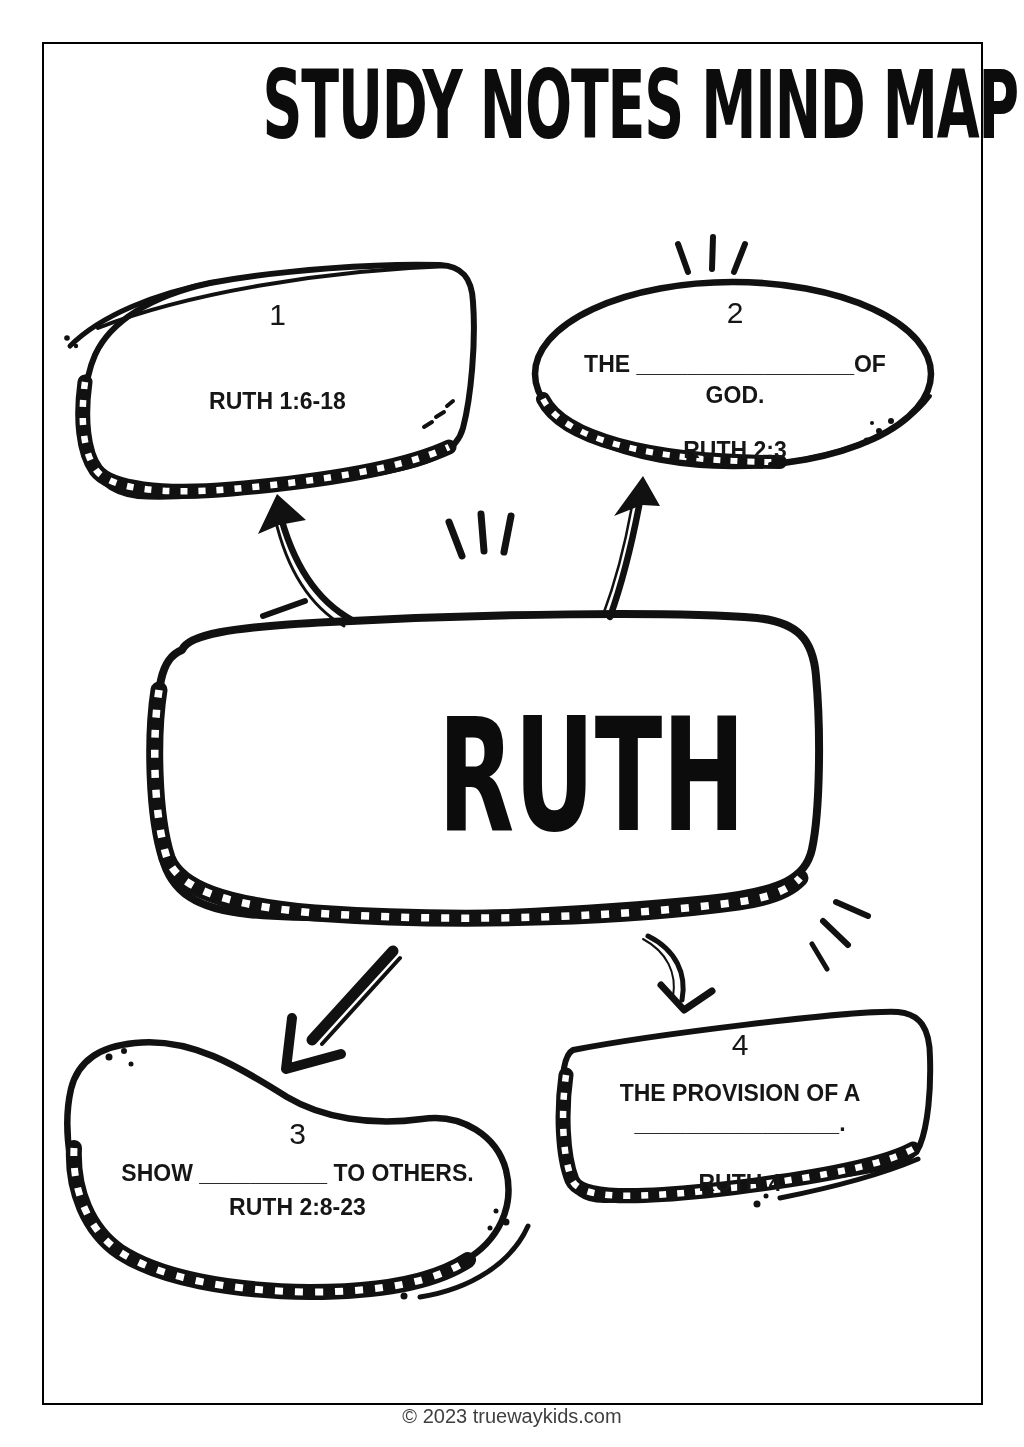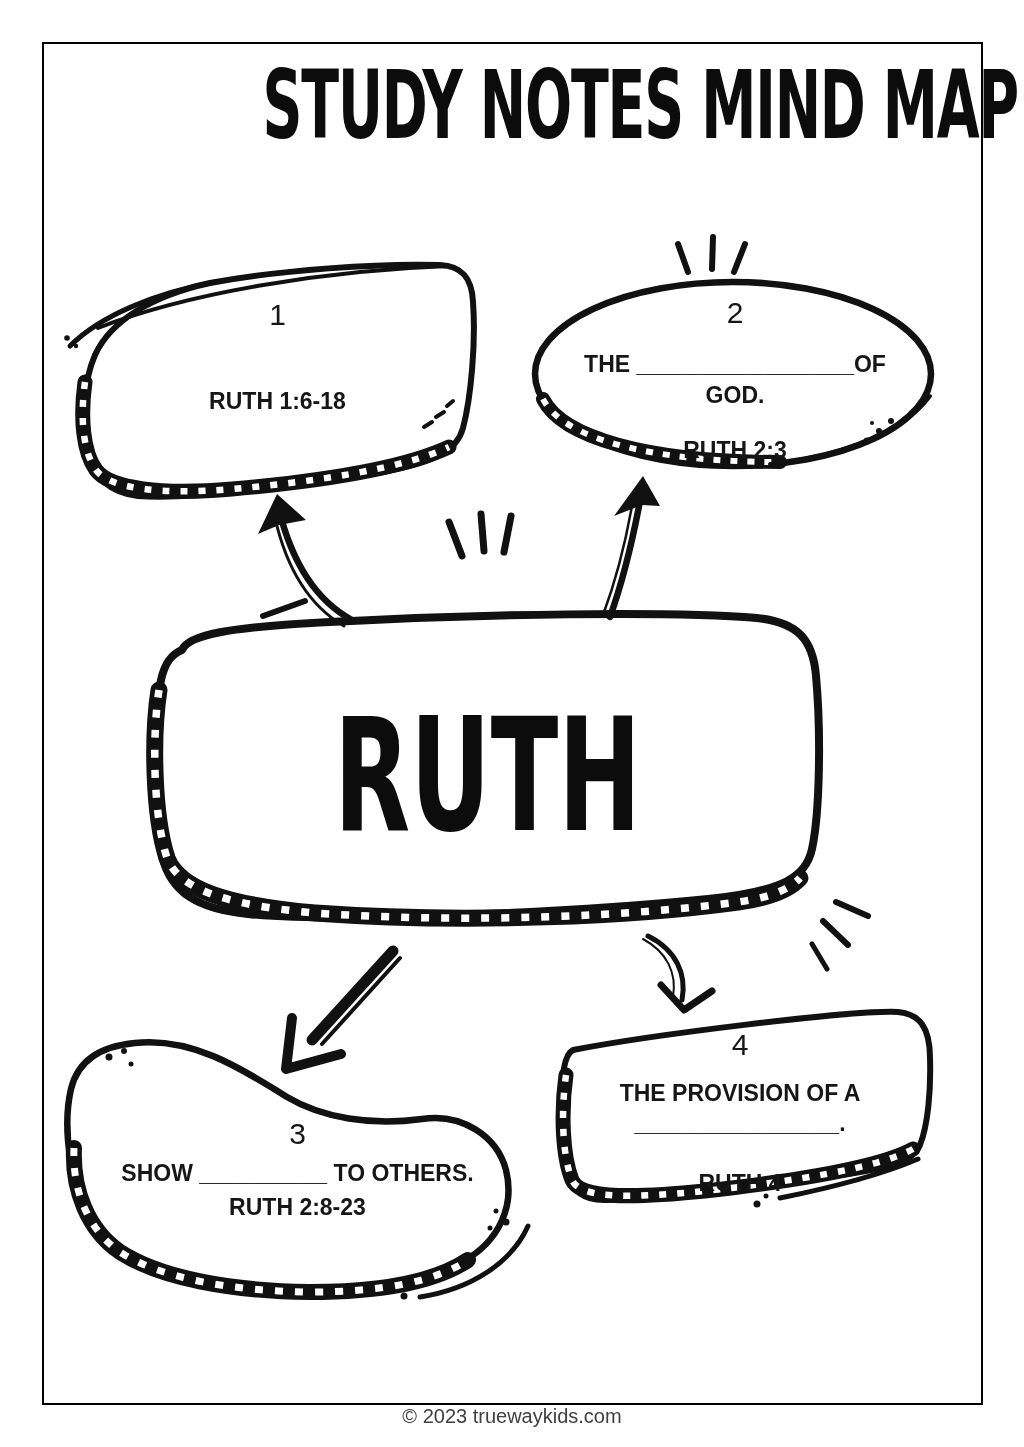--- a/index.html
+++ b/index.html
@@ -8,21 +8,21 @@
     font-family:"Liberation Sans",sans-serif;color:#1a1a1a;overflow:hidden;padding-left:48px;
   }
   .frame{position:absolute;left:42px;top:42px;width:937px;height:1359px;border:2px solid #000;}
   .art{position:absolute;left:0;top:0;}
   .title-wrap{position:absolute;left:0;top:58px;width:1024px;text-align:center;}
   .title-text{
     display:inline-block;font-family:"DejaVu Sans",sans-serif;font-weight:bold;
     font-size:94px;line-height:96px;letter-spacing:-2px;color:#0c0c0c;white-space:nowrap;
     transform:scaleX(0.59);transform-origin:50% 50%;
   }
-  .ruth-wrap{position:absolute;left:152px;top:700px;width:672px;text-align:center;}
+  .ruth-wrap{position:absolute;left:152px;top:700px;width:672px;text-align:right;}
   .ruth-text{
     display:inline-block;font-family:"DejaVu Sans",sans-serif;font-weight:bold;
     font-size:150px;line-height:150px;color:#0c0c0c;white-space:nowrap;
     transform:scale(0.66,1.05);transform-origin:50% 50%;
   }
   .t{position:absolute;text-align:center;white-space:nowrap;}
   .num{font-size:30px;font-weight:400;line-height:34px;color:#161616;}
   .bl{font-size:23px;font-weight:700;line-height:30px;color:#161616;}
   .footer{position:absolute;left:0;top:1405px;width:1024px;text-align:center;
     font-size:20px;color:#404040;}

